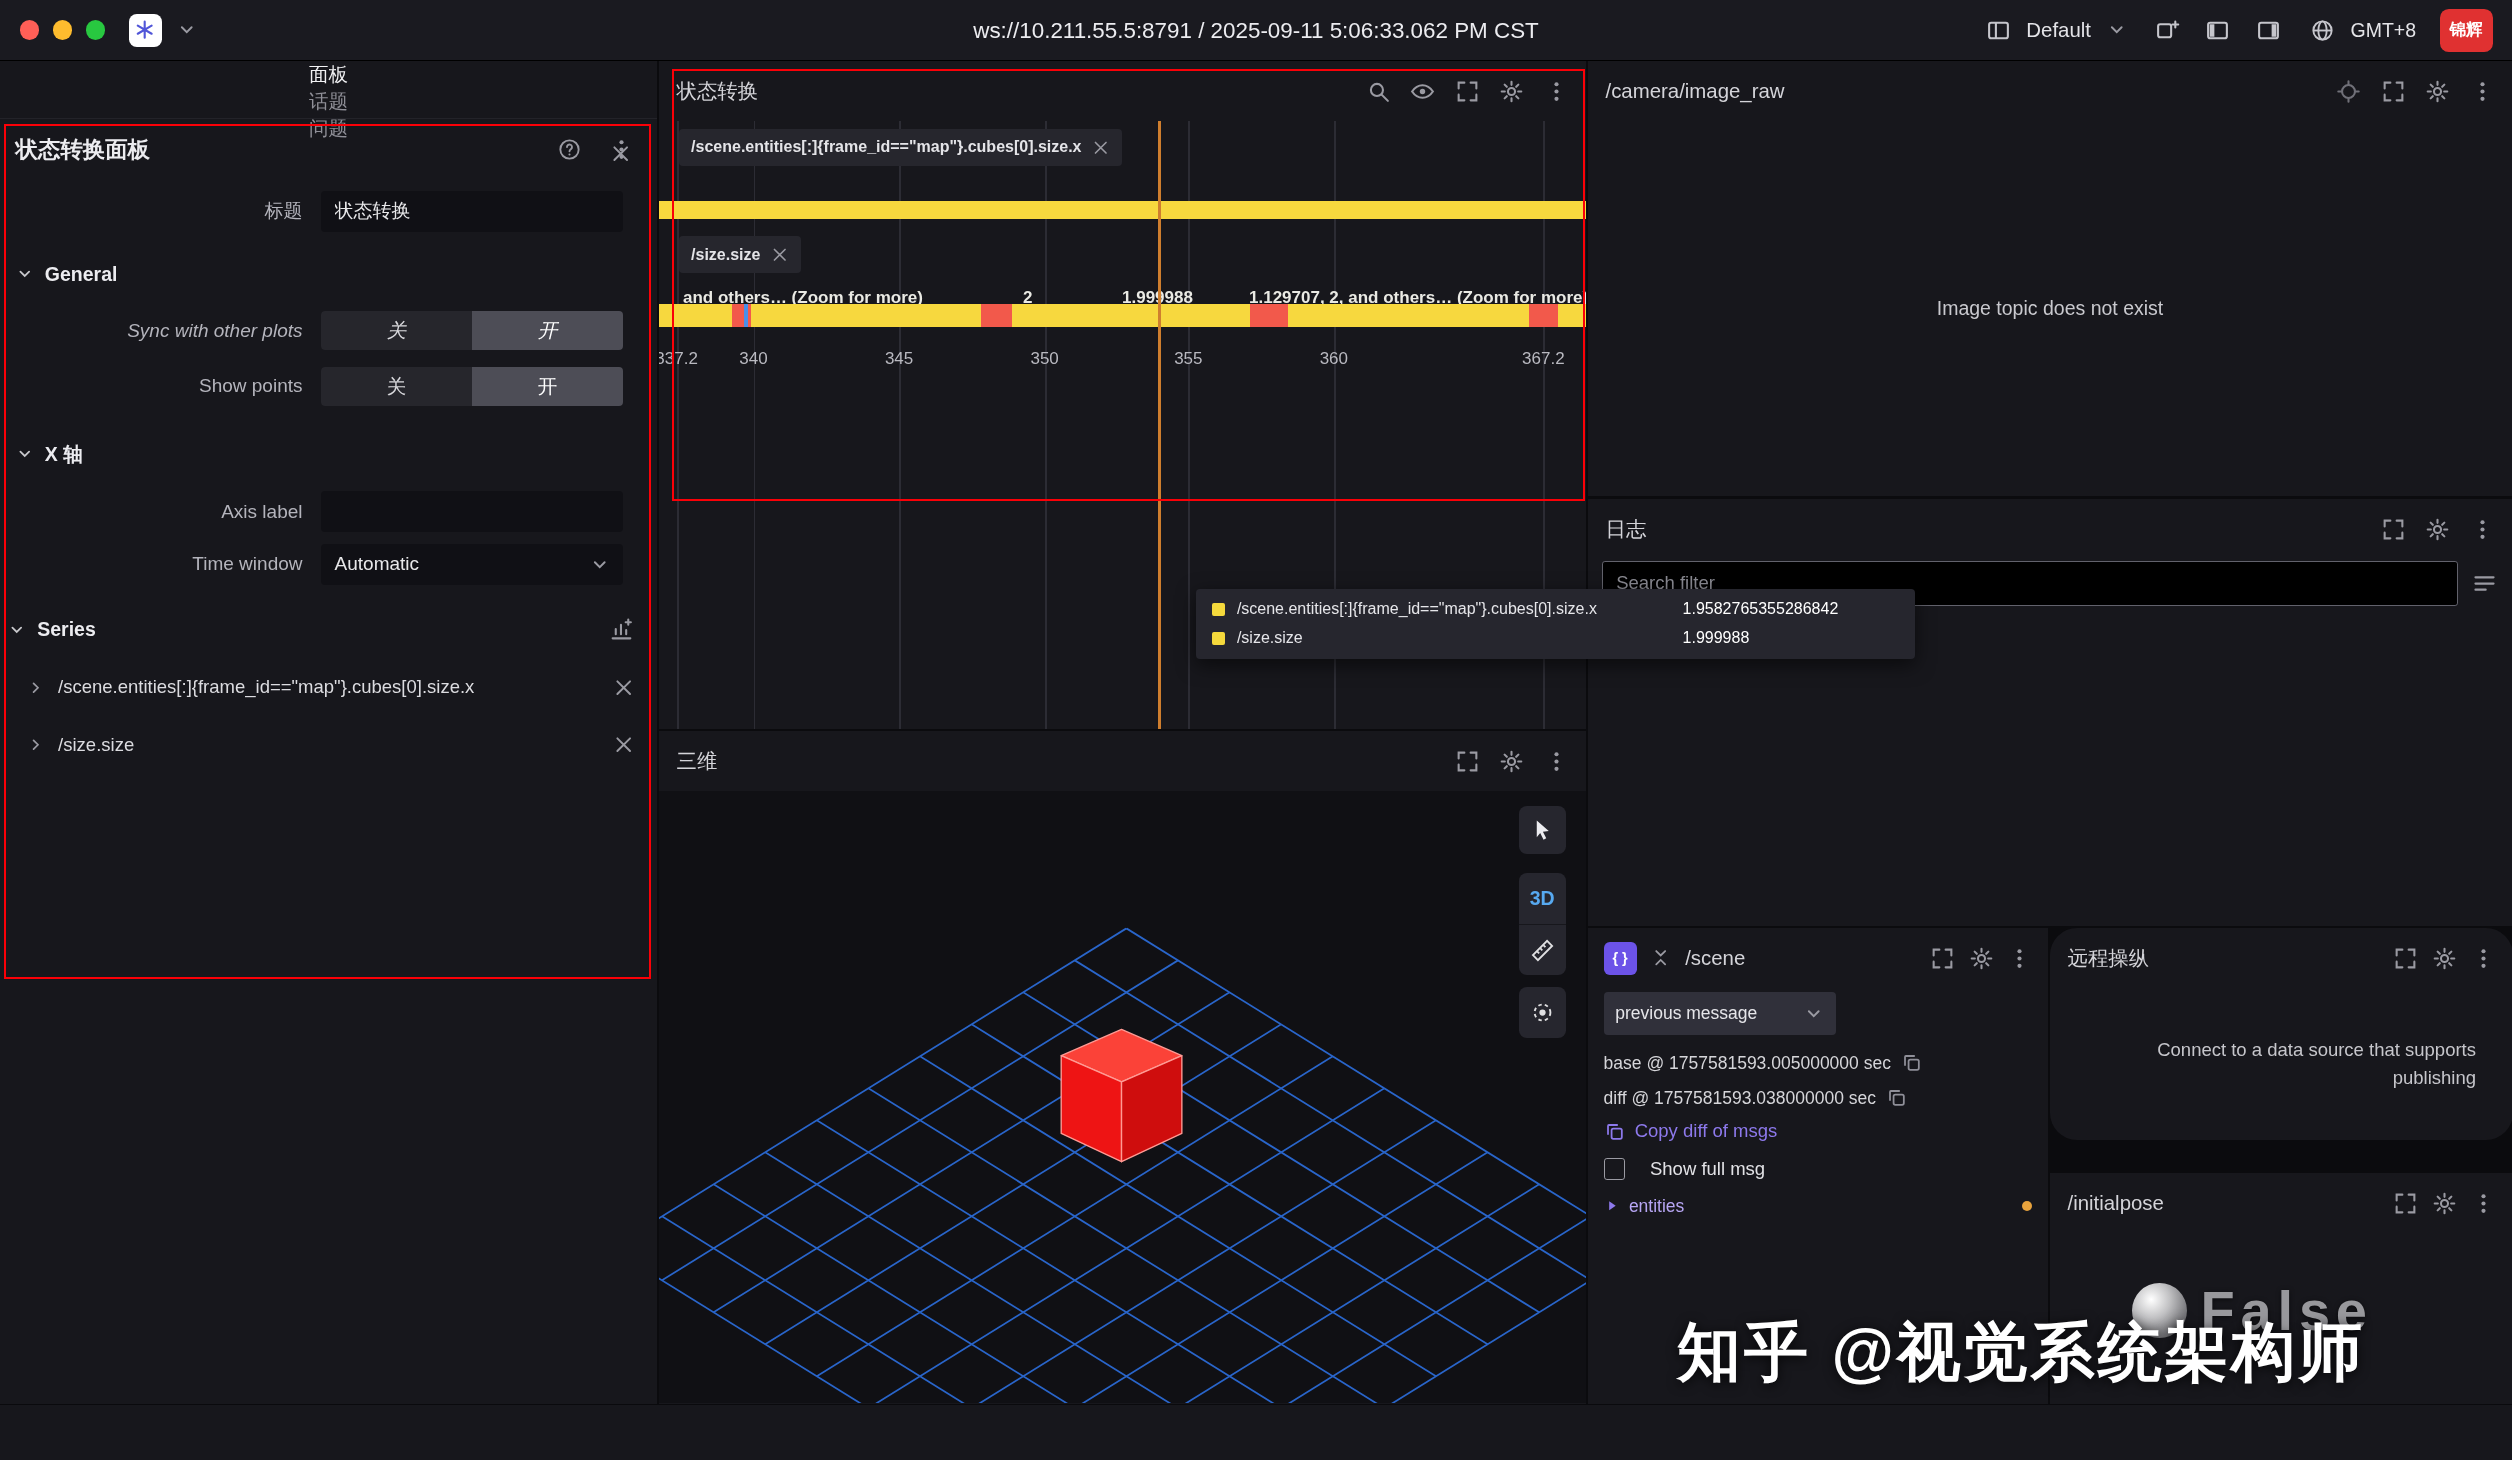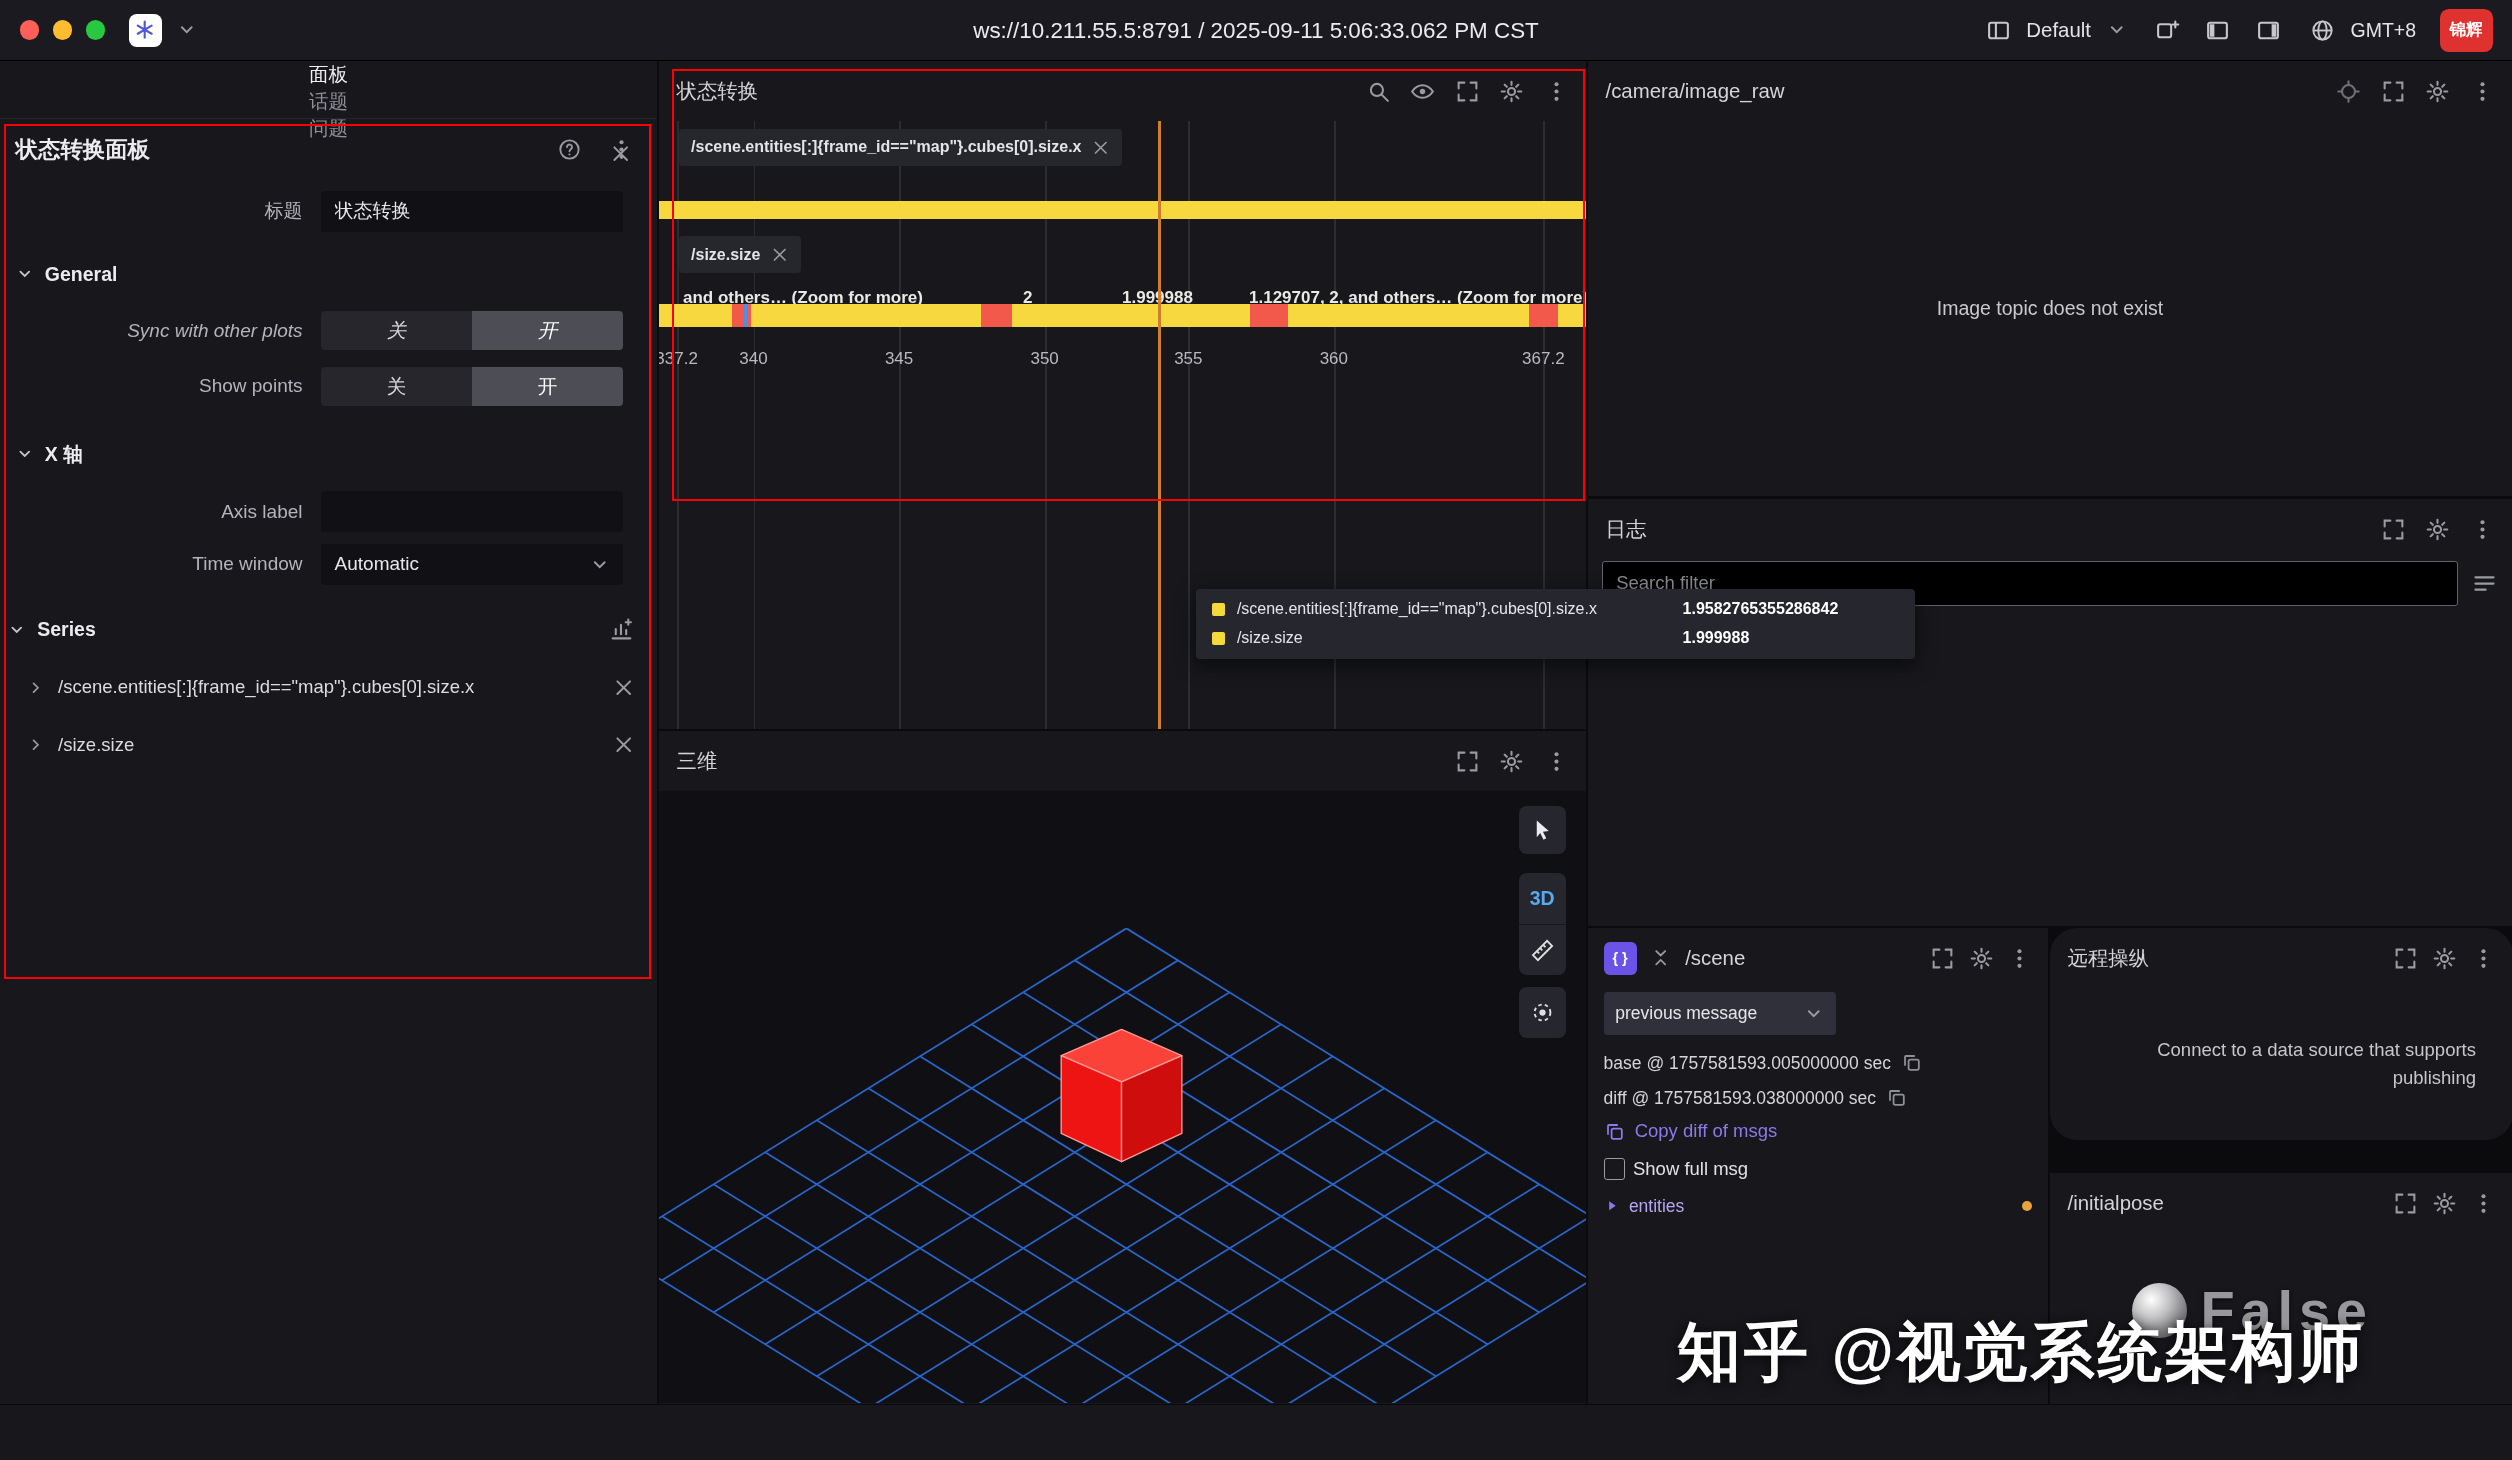--- a/index.html
+++ b/index.html
@@ -38,29 +38,29 @@
   .chip { position:absolute; display:inline-flex; align-items:center; gap:9.7px; height:37px;
           padding:0 11.7px; background:#26262d; border-radius:3.9px; font-size:16px; font-weight:600;
           color:#e4e4e8; z-index:4; white-space:nowrap; }
   .seglabel { position:absolute; top:167px; font-size:17px; font-weight:600; color:#eaeae4;
               white-space:nowrap; z-index:2; }
   .tick { position:absolute; top:228px; transform:translateX(-50%); font-size:17px;
           color:#b9b9c0; z-index:2; }
   .ttrow { display:flex; align-items:center; height:29px; padding:0 15.6px; gap:11.7px; }
   .swatch { width:13.6px; height:13.6px; background:#f5d93c; border-radius:1.9px; flex:none; }
   .ttname { font-size:16px; color:#e6e6ea; width:434px; flex:none; white-space:nowrap; overflow:hidden; }
-  .ttval { font-size:16px; color:#fff; font-weight:700; white-space:nowrap; }
+  .ttval { font-size:16px; color:#fff; font-weight:400; white-space:nowrap; }
   .viz-btn { position:absolute; right:20.4px; width:47px; background:#26262e; border-radius:7.8px;
              display:flex; align-items:center; justify-content:center; z-index:5; }
   .search { flex:1; height:45px; background:#000000; border:1px solid #62626c; border-radius:2.9px;
             color:#e8e8ea; font-size:18.5px; padding:0 13.6px; font-family:inherit; outline:none; }
   .search::placeholder { color:#8b8b93; }
   .msgline { display:flex; align-items:center; gap:9.7px; margin-top:13.6px; font-size:17.5px; color:#d6d6da; }
   .copydiff { display:flex; align-items:center; gap:9.7px; margin-top:11.7px; font-size:18.5px; color:#8d79ec; }
-  .checkrow { display:flex; align-items:center; gap:8px; margin-top:15.6px; font-size:18.5px; color:#e2e2e6; }
+  .checkrow { display:flex; align-items:center; gap:25px; margin-top:15.6px; font-size:18.5px; color:#e2e2e6; }
   .checkbox { width:21.4px; height:21.4px; border:1.9px solid #9b9ba3; border-radius:2.9px; flex:none; }
   .treerow { display:flex; align-items:center; gap:9.7px; margin-top:15.6px; font-size:17.5px; }
   .dot { width:10.7px; height:10.7px; border-radius:50%; background:#e8a33d; flex:none; }
   .tl { width:19.5px; height:19.5px; border-radius:50%; display:inline-block; }
 </style>
 </head>
 <body>
 
 <svg width="0" height="0" style="position:absolute">
 <defs>

